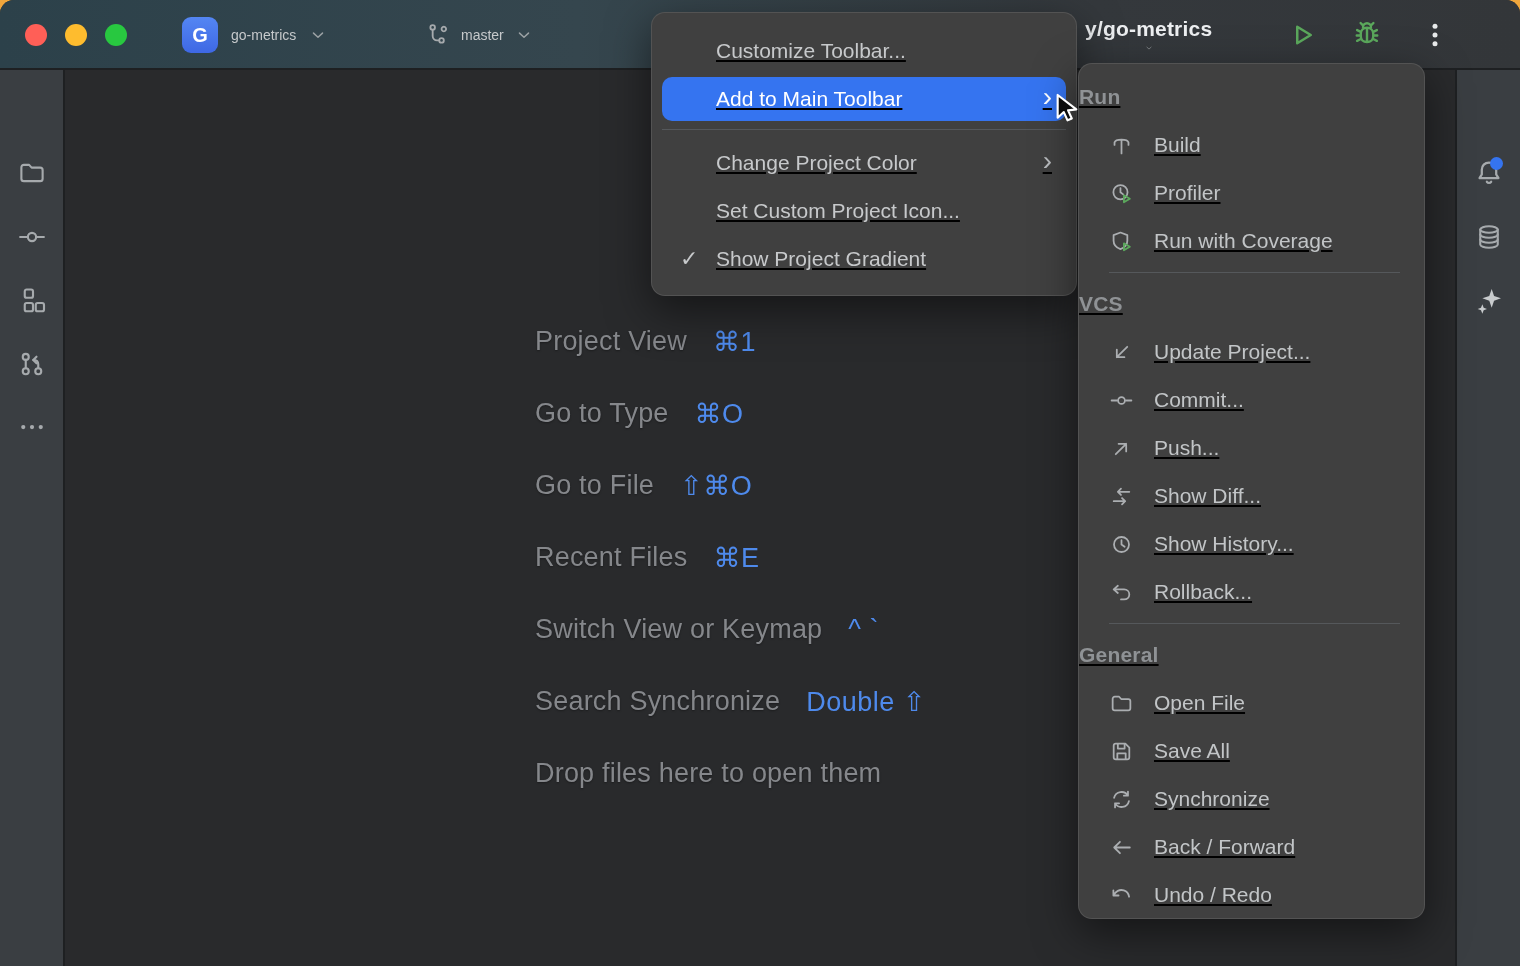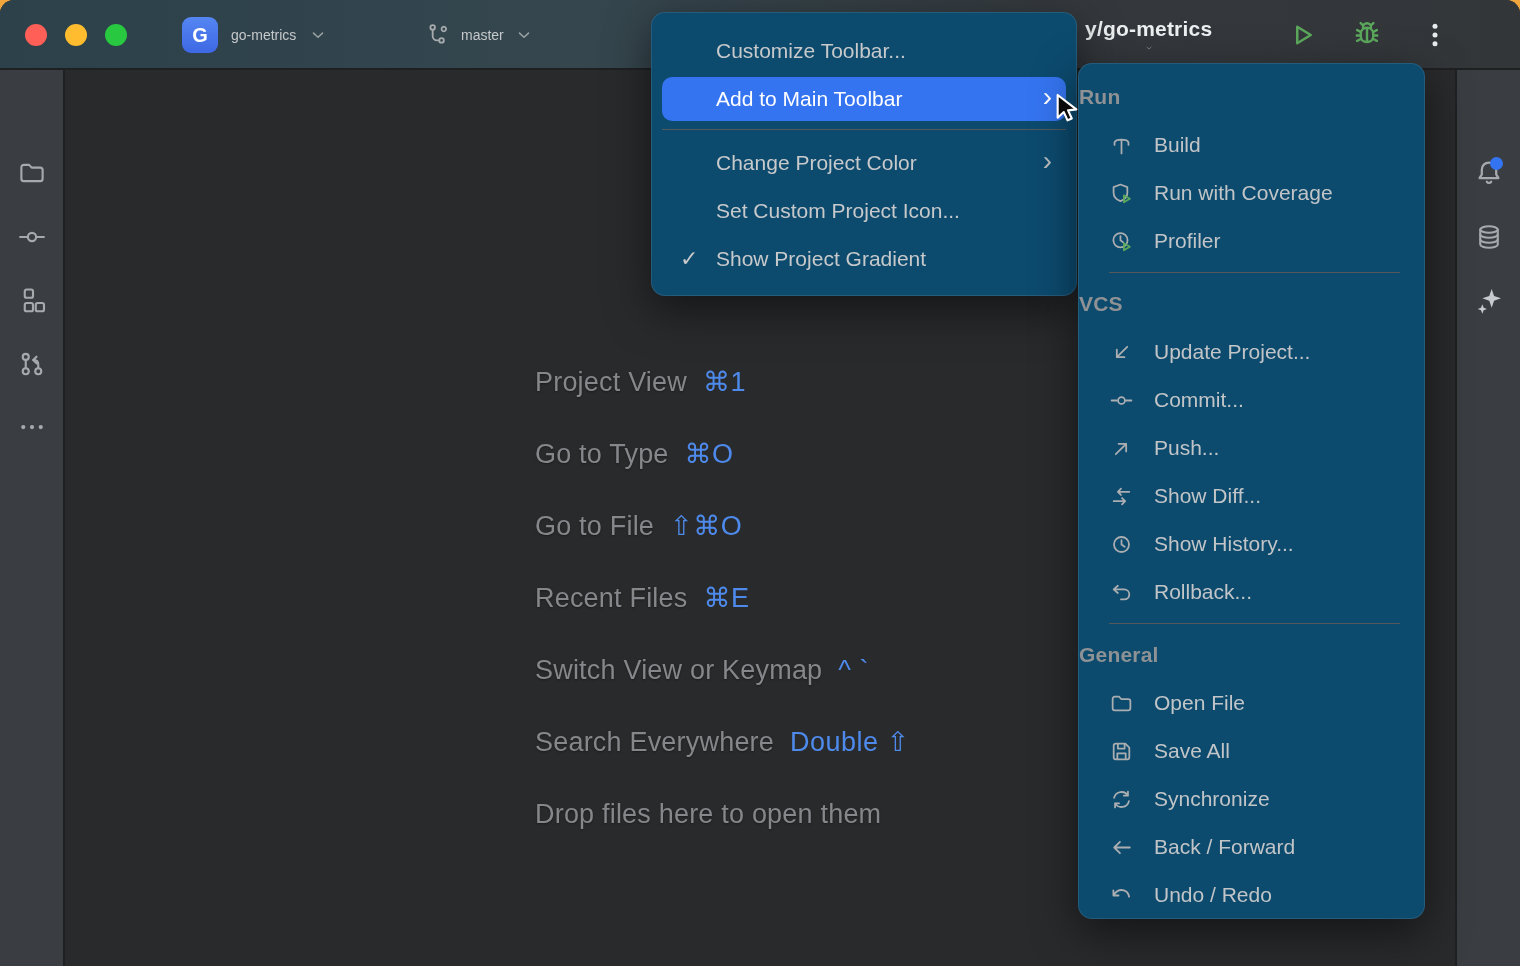--- a/index.html
+++ b/index.html
@@ -33,27 +33,27 @@
   .rail { position:absolute; top:70px; bottom:0; width:65px; background:#3A3E42; }
   .rail-left { left:0; border-right:2px solid #1E2022; }
   .rail-right { right:0; border-left:2px solid #1E2022; }
   .rail-icon { position:absolute; left:50%; transform:translateX(-50%); width:34px; height:34px;
     display:flex; align-items:center; justify-content:center; }
   .ric { stroke:#A6AAAD; fill:none; stroke-width:1.7; stroke-linecap:round; stroke-linejoin:round; }
   .bell-dot { position:absolute; right:3px; top:1px; width:13px; height:13px; border-radius:50%; background:#3574F0; }
 
   
   .shortcuts { position:absolute; left:535px; top:326px; }
-  .sc-row { height:72px; display:flex; align-items:flex-end; gap:16px; }
+  .sc-row { height:72px; display:flex; align-items:flex-start; gap:26px; }
   .sc-label { color:#85878B; font-size:27px; letter-spacing:.2px; text-shadow:0 1px 2px rgba(0,0,0,.35); }
   .sc-keys { color:#4E8AEC; font-size:27px; letter-spacing:.5px; }
 
   
-  .menu { position:absolute; background:#0c4a6e; border:1px solid rgba(255,255,255,.10);
-    border-radius:14px; box-shadow:0 14px 44px rgba(0,0,0,.5); z-index:10; }
+  .menu { position:absolute; background:#404040; border:1px solid rgba(255,255,255,.10);
+    border-radius:14px; box-shadow:0 14px 44px rgba(0,0,0,.5); z-index:10;text-decoration:underline; }
   .menu1 { left:651px; top:12px; width:426px; height:284px; padding:14px 10px 12px 10px; }
   .m-row { position:relative; height:48px; display:flex; align-items:center;
     padding-left:54px; padding-right:14px; color:#C7C9CB; font-size:21px; border-radius:10px; }
   .m-row.hl { background:#3574F0; color:#FFFFFF; height:44px; margin:2px 0; }
   .m-check { position:absolute; left:18px; top:50%; transform:translateY(-50%); font-size:22px; color:#C7C9CB; }
   .m-arrow { margin-left:auto; font-size:28px; line-height:1; color:#B9BCBF; padding-bottom:4px; }
   .m-row.hl .m-arrow { color:#fff; }
   .m-sep { height:1px; background:#55585B; margin:8px 0 9px 0; }
 
   .menu2 { left:1078px; top:63px; width:347px; height:856px; padding:9px 0 9px 0; }
@@ -206,21 +206,21 @@
     </div>
     <div class="sc-row">
       <span class="sc-label">Recent Files</span>
       <span class="sc-keys">⌘E</span>
     </div>
     <div class="sc-row">
       <span class="sc-label">Switch View or Keymap</span>
       <span class="sc-keys">^ `</span>
     </div>
     <div class="sc-row">
-      <span class="sc-label">Search Everywhere</span>
+      <span class="sc-label">Search Synchronize</span>
       <span class="sc-keys">Double ⇧</span>
     </div>
     <div class="sc-row">
       <span class="sc-label">Drop files here to open them</span>
     </div>
   </div>
 
   <div class="menu menu1">
     <div class="m-row">
       <span>Customize Toolbar...</span>
@@ -251,36 +251,36 @@
       <span class="s-ico">
           <svg width="25" height="25" viewBox="0 0 24 24" class="mic">
         <path d="M5.3 9 C6.4 5.4 17.6 5.4 18.7 9 M5.3 9 v2.4 M18.7 9 v2.4 M12 6.4 V19.6"></path>
       </svg>
         </span>
       <span>Build</span>
     </div>
     <div class="s-row">
       <span class="s-ico">
           <svg width="25" height="25" viewBox="0 0 24 24" class="mic">
-        <path d="M11 3.4 L17.6 5.9 V11.3 C17.6 15.2 15 18 11 19.4 C7.1 18 4.4 15.2 4.4 11.3 V5.9 Z"></path>
-        <path class="green" d="M14.3 13.7 L20 17.1 L14.3 20.5 Z"></path>
-      </svg>
-        </span>
-      <span>Run with Coverage</span>
-    </div>
-    <div class="s-row">
-      <span class="s-ico">
-          <svg width="25" height="25" viewBox="0 0 24 24" class="mic">
         <circle cx="11" cy="10.8" r="6.8"></circle>
             <path d="M11 6.8 V10.8 L13.6 12.8"></path>
         <path class="green" d="M14.3 13.7 L20 17.1 L14.3 20.5 Z"></path>
       </svg>
         </span>
       <span>Profiler</span>
     </div>
+    <div class="s-row">
+      <span class="s-ico">
+          <svg width="25" height="25" viewBox="0 0 24 24" class="mic">
+        <path d="M11 3.4 L17.6 5.9 V11.3 C17.6 15.2 15 18 11 19.4 C7.1 18 4.4 15.2 4.4 11.3 V5.9 Z"></path>
+        <path class="green" d="M14.3 13.7 L20 17.1 L14.3 20.5 Z"></path>
+      </svg>
+        </span>
+      <span>Run with Coverage</span>
+    </div>
 
     <div class="s-sep"></div>
 
     <div class="s-header">VCS</div>
 
     <div class="s-row">
       <span class="s-ico">
           <svg width="25" height="25" viewBox="0 0 24 24" class="mic">
         <path d="M17.5 6.5 L7.5 16.5 M7.5 9.2 V16.5 H14.8"></path>
       </svg>

